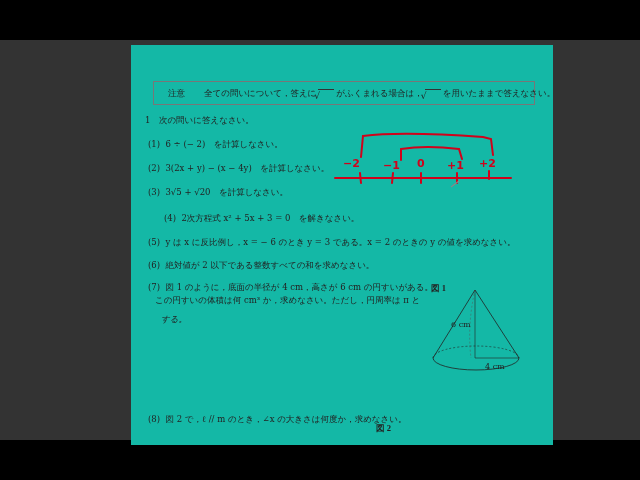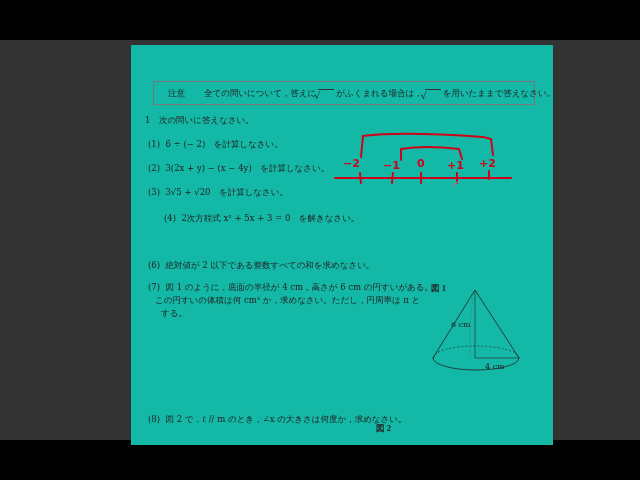--- a/index.html
+++ b/index.html
@@ -24,25 +24,26 @@
       <span class="lbl">注意</span>
       <span class="txt"><span>全ての問いについて，答えに</span><span class="sq"></span><span>がふくまれる場合は，</span><span class="sq"></span><span>を用いたままで答えなさい。</span></span>
     </div>
 
     <div class="t" style="left:14px;top:70px;">1　次の問いに答えなさい。</div>
 
     <div class="t" style="left:17px;top:94px;"><span>(1)</span>&nbsp;&nbsp;<span>6 ÷ (− 2)　を計算しなさい。</span></div>
     <div class="t" style="left:17px;top:118px;"><span>(2)</span>&nbsp;&nbsp;<span>3(2x + y) − (x − 4y)　を計算しなさい。</span></div>
     <div class="t" style="left:17px;top:142px;"><span>(3)</span>&nbsp;&nbsp;<span>3√5 + √20　を計算しなさい。</span></div>
     <div class="t" style="left:33px;top:168px;"><span>(4)</span>&nbsp;&nbsp;<span>2次方程式 x² + 5x + 3 = 0　を解きなさい。</span></div>
+    <div class="t" style="left:17px;top:192px;"><span>(5)</span>&nbsp;&nbsp;<span>y は x に反比例し，x = − 6 のとき y = 3 である。x = 2 のときの y の値を求めなさい。</span></div>
     <div class="t" style="left:17px;top:215px;"><span>(6)</span>&nbsp;&nbsp;<span>絶対値が 2 以下である整数すべての和を求めなさい。</span></div>
 
     <div class="t" style="left:17px;top:237px;"><span>(7)</span>&nbsp;&nbsp;<span>図 1 のように，底面の半径が 4 cm，高さが 6 cm の円すいがある。</span></div>
     <div class="t" style="left:24px;top:250px;">この円すいの体積は何 cm³ か，求めなさい。ただし，円周率は π と</div>
-    <div class="t" style="left:30px;top:263px;">する。</div>
+    <div class="t" style="left:30px;top:269px;font-style:italic;">する。</div>
 
     <div class="fig-label" style="left:300px;top:238px;">図 1</div>
     <svg style="left:290px;top:240px;" width="110" height="100">
       <line x1="54" y1="5" x2="12" y2="73" stroke="#222" stroke-width="0.8"></line>
       <line x1="54" y1="5" x2="98" y2="73" stroke="#222" stroke-width="0.8"></line>
       <line x1="54" y1="5" x2="54" y2="73" stroke="#222" stroke-width="0.6"></line>
       <path d="M12 73 A43 12 0 0 0 98 73" fill="none" stroke="#222" stroke-width="0.8"></path>
       <path d="M12 73 A43 12 0 0 1 98 73" fill="none" stroke="#222" stroke-width="0.6" stroke-dasharray="2,2"></path>
       <line x1="54" y1="73" x2="98" y2="73" stroke="#222" stroke-width="0.6"></line>
       <path d="M54 5 Q46 40 50 73" fill="none" stroke="#555" stroke-width="0.5" stroke-dasharray="2,2"></path>

